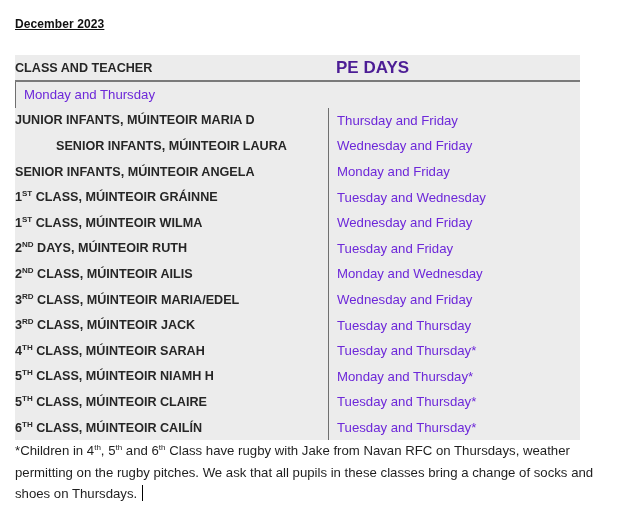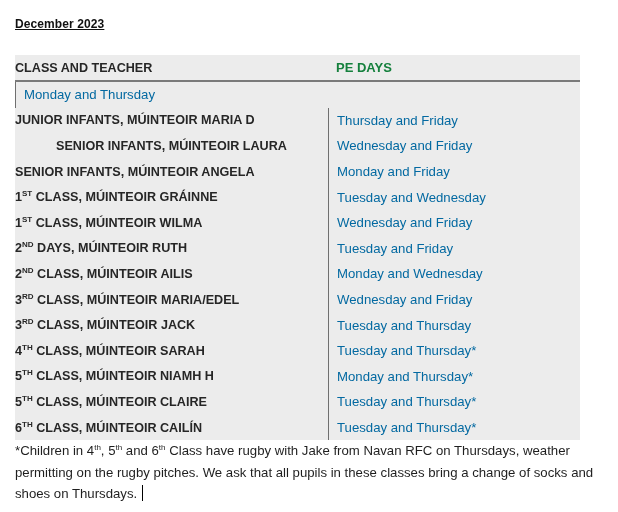--- a/index.html
+++ b/index.html
@@ -6,23 +6,23 @@
   body { width: 618px; height: 512px; position: relative; overflow: hidden;
          font-family: "Liberation Sans", sans-serif; color: #1f1f1f; }
   .title { position: absolute; left: 15px; top: 17px; font-size: 12px; font-weight: bold;
            text-decoration: underline; color: #111; letter-spacing: 0.1px; }
   .tbl { position: absolute; left: 15px; top: 55px; width: 565px; background: #ececec; }
   .row { display: flex; height: 25.6px; align-items: center; }
   .row.header { height: 25px; border-bottom: 2px solid #7a7a7a; }
   .c1 { width: 313px; box-sizing: border-box; font-weight: bold;
         font-size: 12.6px; color: #262626; white-space: nowrap; }
   .c2 { flex: 1; height: 100%; display: flex; align-items: center; box-sizing: border-box;
-        padding-left: 8px; font-size: 13.2px; color: #0369a1; white-space: nowrap; }
+        padding-left: 8px; font-size: 13.2px; color: #6d28d9; white-space: nowrap; }
   .body-rows .c2 { border-left: 1px solid #6f6f6f; }
-  .header .c2 { font-weight: bold; font-size: 13px; color: #15803d; }
+  .header .c2 { font-weight: bold; font-size: 17px; color: #4c1d95; }
   sup { font-size: 8px; vertical-align: 5px; line-height: 0; }
   .note { position: absolute; left: 15px; top: 440px; width: 600px; font-size: 13.2px;
           line-height: 21.5px; color: #1f1f1f; }
   .caret { display: inline-block; width: 1px; height: 16px; background: #000;
            vertical-align: -3px; margin-left: 5px; }
 </style>
 </head>
 <body>
 
 <div class="title">December 2023</div>

